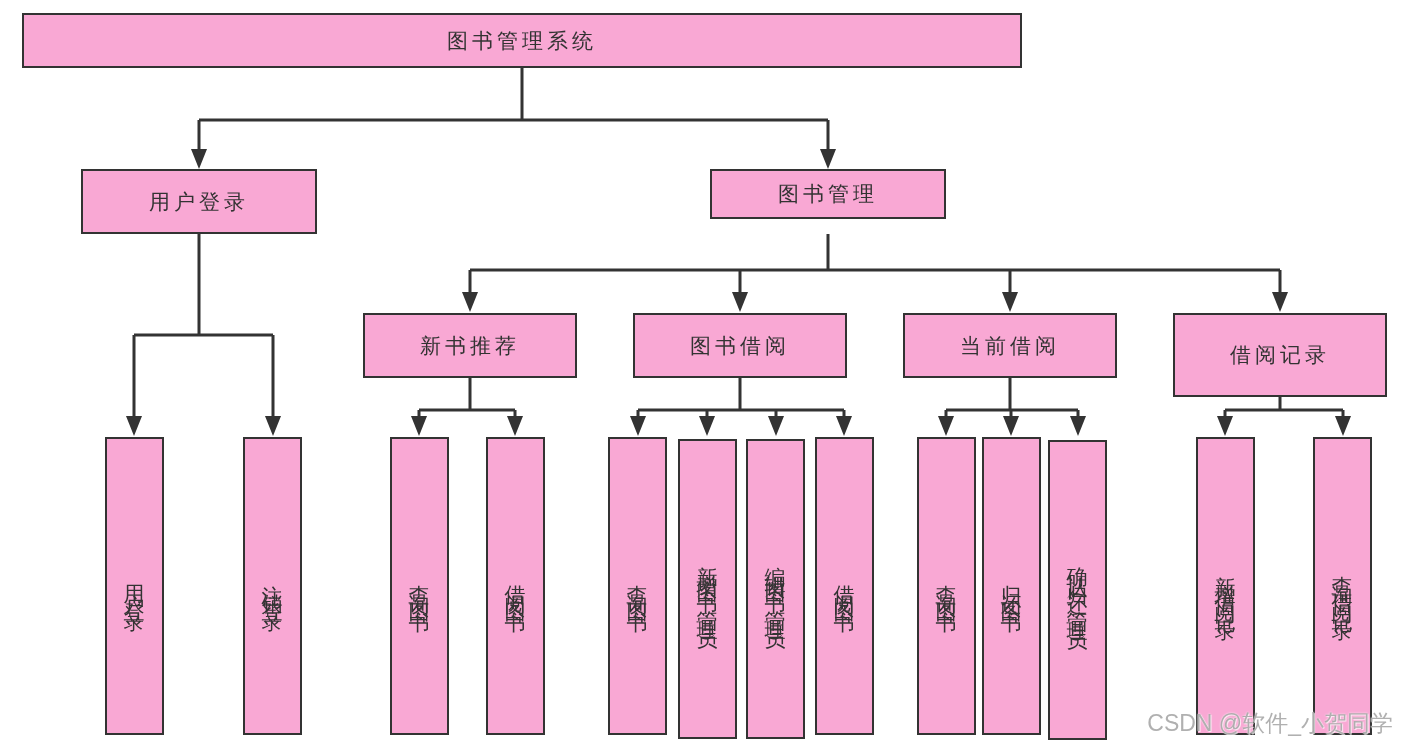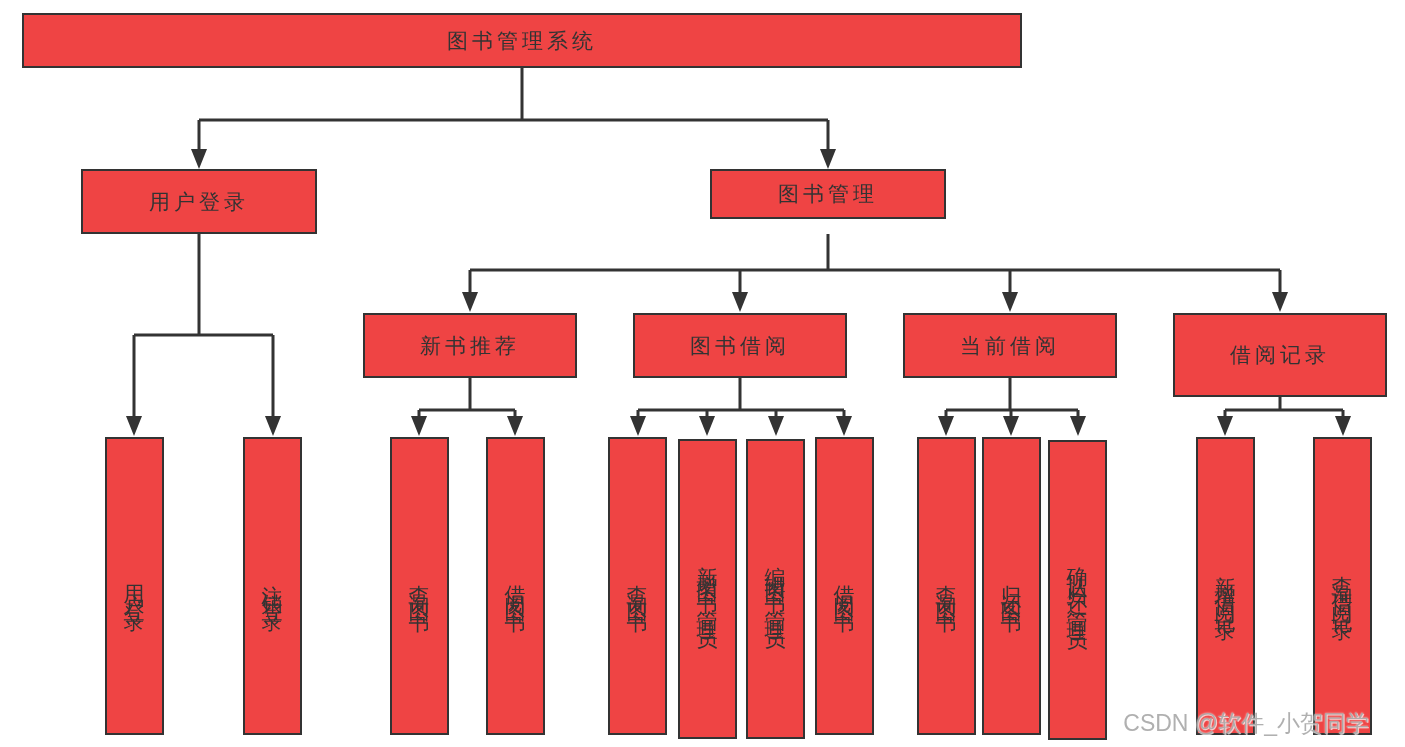--- a/index.html
+++ b/index.html
@@ -14,21 +14,21 @@
   }
   svg.connectors {
     position: absolute;
     left: 0; top: 0;
     width: 1405px; height: 747px;
     z-index: 0;
   }
   .node {
     position: absolute;
     box-sizing: border-box;
-    background: #ef4444;
+    background: #f9a8d4;
     border: 2.5px solid #333333;
     display: flex;
     align-items: center;
     justify-content: center;
     z-index: 1;
   }
   .hlabel {
     font-size: 21px;
     letter-spacing: 4px;
     color: #333333;
@@ -38,21 +38,21 @@
     writing-mode: vertical-rl;
     text-orientation: mixed;
     font-size: 21px;
     line-height: 1;
     letter-spacing: 9px;
     color: #333333;
     white-space: nowrap;
   }
   .watermark {
     position: absolute;
-    right: 36px;
+    right: 12px;
     bottom: 8px;
     z-index: 2;
     font-size: 23px;
     color: rgba(165,165,165,0.88);
     text-shadow: 0 0 2px rgba(255,255,255,0.9), 1px 1px 0 rgba(255,255,255,0.65);
     white-space: nowrap;
   }
 </style>
 </head>
 <body>

